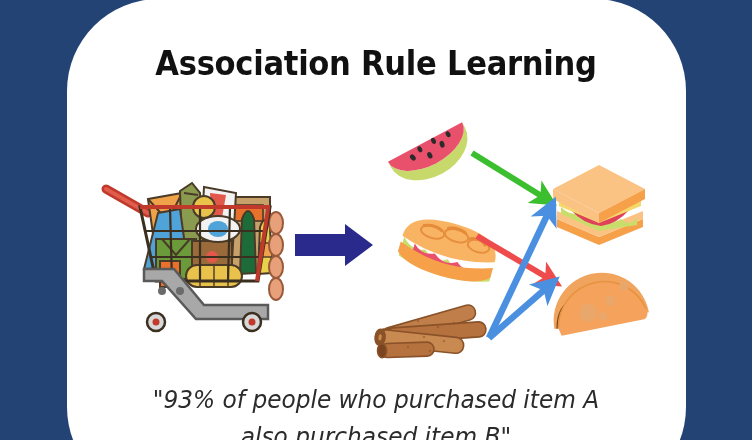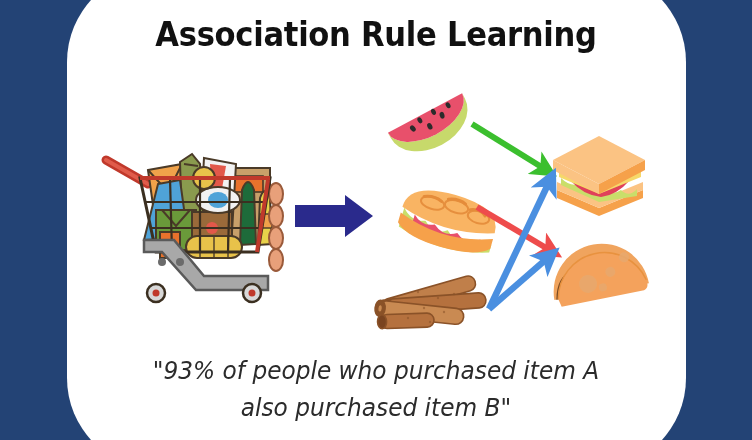--- a/index.html
+++ b/index.html
@@ -1,21 +1,21 @@
 <!DOCTYPE html>
 <html><head>
 <meta charset="utf-8">
 <style>
   html,body{margin:0;padding:0;}
   body{
     width:752px;height:440px;overflow:hidden;
     background:#234375;
     font-family:"Liberation Sans", sans-serif;
   }
-  #stage{position:relative;width:752px;height:320px;}
+  #stage{position:relative;width:752px;height:320px;margin-top:29px;}
 
   
   .card{
     position:absolute;
     left:67px; top:-30px;
     width:619px; height:500px;
     background:#ffffff;
     border-radius:92px;
   }
 

